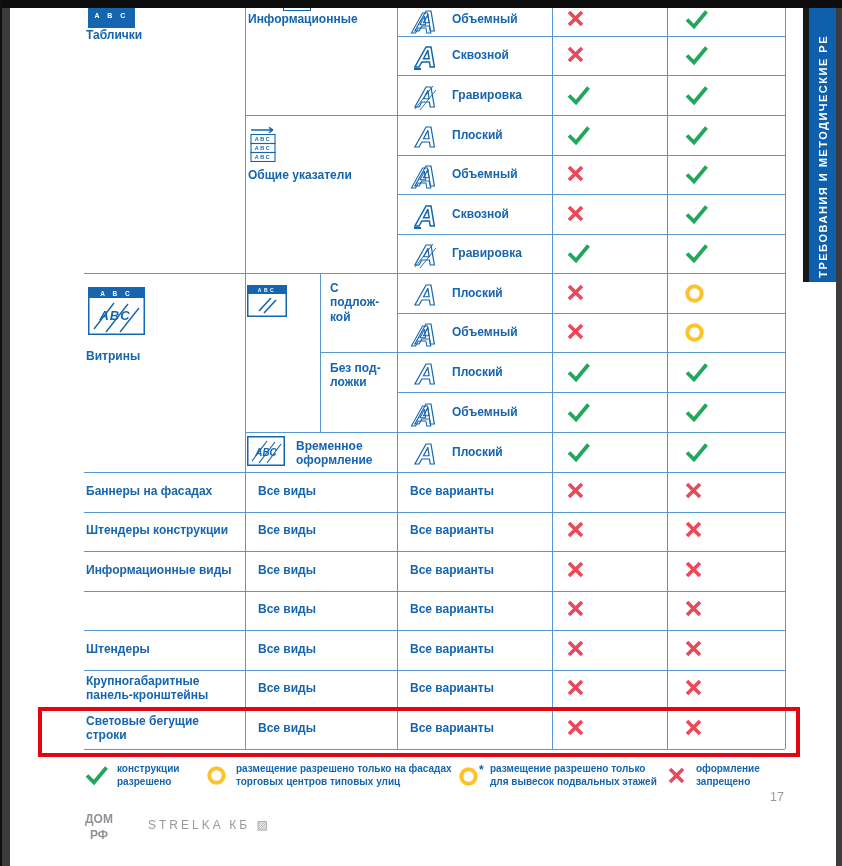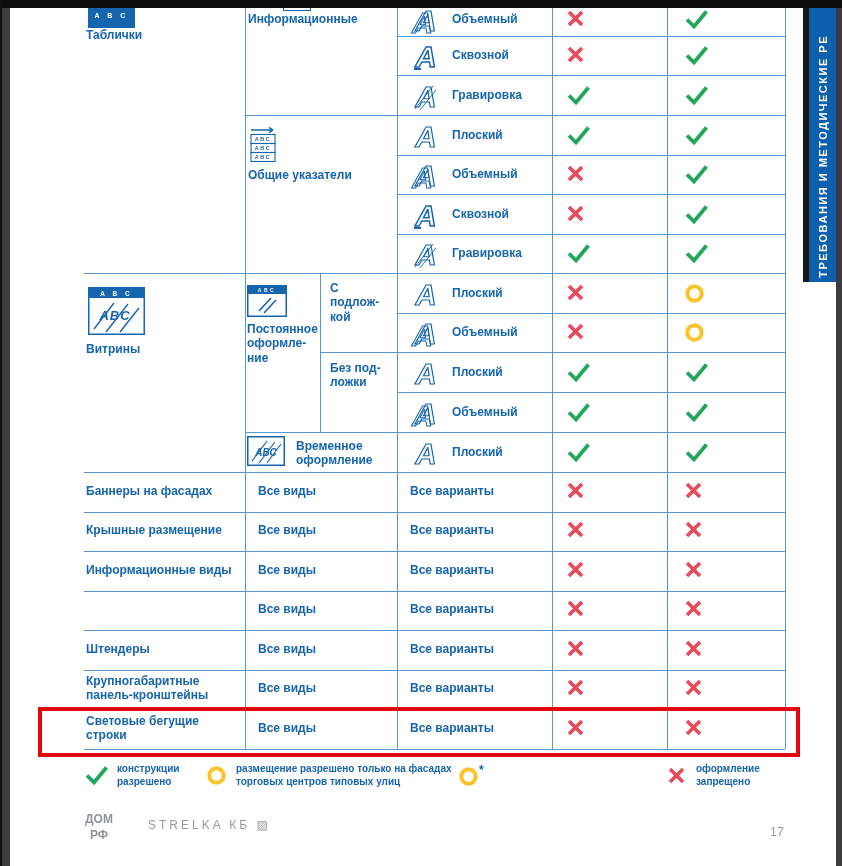--- a/index.html
+++ b/index.html
@@ -66,24 +66,24 @@
   </div>
   <div class="t" style="left:86px;top:28px;width:150px">Таблички</div>
 
   <svg class="svgicon" style="left:88px;top:287px" width="57" height="48" viewBox="0 0 57 48">
     <rect x="0.75" y="0.75" width="55.5" height="46.5" fill="#ffffff" stroke="#1565af" stroke-width="1.5"></rect>
     <rect x="1" y="1" width="55" height="10" fill="#1565af"></rect>
     <text x="28.5" y="8.5" font-size="6.5" fill="#ffffff" font-weight="bold" letter-spacing="3" text-anchor="middle">A B C</text>
     <text x="27" y="33" font-size="13" font-weight="bold" font-style="italic" letter-spacing="1" text-anchor="middle" fill="#1565af">ABC</text>
     <path d="M6 42 L26 16 M18 45 L40 17 M32 45 L51 21" stroke="#1565af" stroke-width="1.4" fill="none"></path>
   </svg>
-  <div class="t" style="left:86px;top:342px;width:150px">Витрины</div>
+  <div class="t" style="left:86px;top:349px;width:150px">Витрины</div>
 
   <div class="t" style="left:86px;top:484px;width:134px">Баннеры на фасадах</div>
-  <div class="t" style="left:86px;top:523px;width:158px">Крышные размещение</div>
+  <div class="t" style="left:86px;top:523px;width:158px">Штендеры конструкции</div>
   <div class="t" style="left:86px;top:563px;width:158px">Информационные виды</div>
   <div class="t" style="left:86px;top:642px;width:146px">Штендеры</div>
   <div class="t" style="left:86px;top:714px;width:150px">Световые бегущие строки</div>
   <div class="t" style="left:86px;top:674px;width:155px">Крупногабаритные панель-кронштейны</div>
 
   <div class="icon-remnant"></div>
   <div class="t" style="left:248px;top:12px;width:142px">Информационные</div>
 
   <svg class="svgicon" style="left:249px;top:126px" width="28" height="38" viewBox="0 0 28 38">
     <path d="M2 4 H24 M24 4 l-4 -2.6 M24 4 l-4 2.6" stroke="#1565af" stroke-width="1.4" fill="none"></path>
@@ -97,21 +97,20 @@
     <text x="14" y="33.2" font-size="5.5" font-weight="bold" letter-spacing="1.6" text-anchor="middle" fill="#1565af">ABC</text>
   </svg>
   <div class="t" style="left:248px;top:168px;width:145px">Общие указатели</div>
 
   <svg class="svgicon" style="left:247px;top:285px" width="40" height="32" viewBox="0 0 40 32">
     <rect x="0.75" y="0.75" width="38.5" height="30.5" fill="#ffffff" stroke="#1565af" stroke-width="1.5"></rect>
     <rect x="1" y="1" width="38" height="8" fill="#1565af"></rect>
     <text x="20" y="7" font-size="5" fill="#ffffff" font-weight="bold" letter-spacing="2.5" text-anchor="middle">ABC</text>
     <path d="M12 26 L24 13 M17 28 L29 15" stroke="#1565af" stroke-width="1.6" fill="none"></path>
   </svg>
-  <div class="t" style="left:247px;top:322px;width:78px">Постоянное оформле-ние</div>
   <div class="t" style="left:330px;top:281px;width:60px">С подлож-кой</div>
   <div class="t" style="left:330px;top:361px;width:60px">Без под-ложки</div>
 
   <svg class="svgicon" style="left:247px;top:436px" width="38" height="30" viewBox="0 0 38 30">
     <rect x="0.75" y="0.75" width="36.5" height="28.5" fill="#ffffff" stroke="#1565af" stroke-width="1.5"></rect>
     <text x="19" y="19.5" font-size="10" font-weight="bold" font-style="italic" text-anchor="middle" fill="#1565af">ABC</text>
     <path d="M5 25 L20 5 M12 27 L28 6 M20 27 L34 8" stroke="#1565af" stroke-width="1.2" fill="none"></path>
   </svg>
   <div class="t" style="left:296px;top:439px;width:100px">Временное оформление</div>
 
@@ -312,34 +311,35 @@
       </svg></div>
   <div class="legend-label" style="left:117px;top:763px;width:72px">конструкции разрешено</div>
   <div class="mark" style="left:206px;top:765px"><svg width="21" height="21" viewBox="0 0 21 21">
         <circle cx="10.5" cy="10.5" r="7.2" fill="none" stroke="#fdc32b" stroke-width="4"></circle>
       </svg></div>
   <div class="legend-label" style="left:236px;top:763px;width:228px">размещение разрешено только на фасадах торговых центров типовых улиц</div>
   <div class="mark" style="left:458px;top:765px"><svg width="30" height="22" viewBox="0 0 30 22">
         <circle cx="10.5" cy="11.5" r="7.2" fill="none" stroke="#fdc32b" stroke-width="4"></circle>
         <text x="21" y="9" font-size="12" font-weight="bold" fill="#1565af">*</text>
       </svg></div>
+  <div class="legend-label" style="left:490px;top:763px;width:175px">размещение разрешено только для вывесок подвальных этажей</div>
   <div class="mark" style="left:667px;top:766px"><svg width="19" height="19" viewBox="0 0 19 19">
         <path d="M3 3 L16 16 M16 3 L3 16" fill="none" stroke="#e84a59" stroke-width="3.6"></path>
       </svg></div>
   <div class="legend-label" style="left:696px;top:763px;width:80px">оформление запрещено</div>
 
   <svg class="svgicon" style="left:84px;top:810px" width="30" height="34" viewBox="0 0 30 34">
     <text x="15" y="13" font-size="12" font-weight="bold" fill="#8f9398" text-anchor="middle">ДОМ</text>
     <text x="15" y="29" font-size="12" font-weight="bold" fill="#8f9398" text-anchor="middle">РФ</text>
   </svg>
   <div class="footer-gray" style="left:148px;top:818px;font-size:12px;letter-spacing:3px">
     <span>STRELKA КБ</span>
     <span style="letter-spacing:0">▨</span>
   </div>
-  <div class="footer-gray" style="left:770px;top:825px;font-size:12.5px">17</div>
+  <div class="footer-gray" style="left:770px;top:790px;font-size:12.5px">17</div>
 
   <div class="banner-gap"></div>
   <div class="banner">
     <span class="banner-text">ТРЕБОВАНИЯ И МЕТОДИЧЕСКИЕ РЕ</span>
   </div>
   <div class="topbar"></div>
   <div class="leftline"></div>
 </div>
 
 </body></html>

